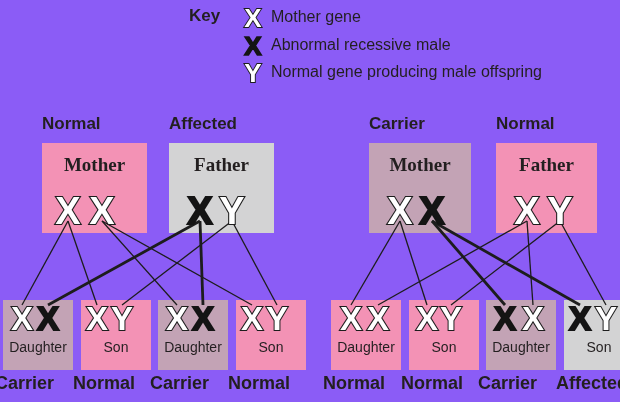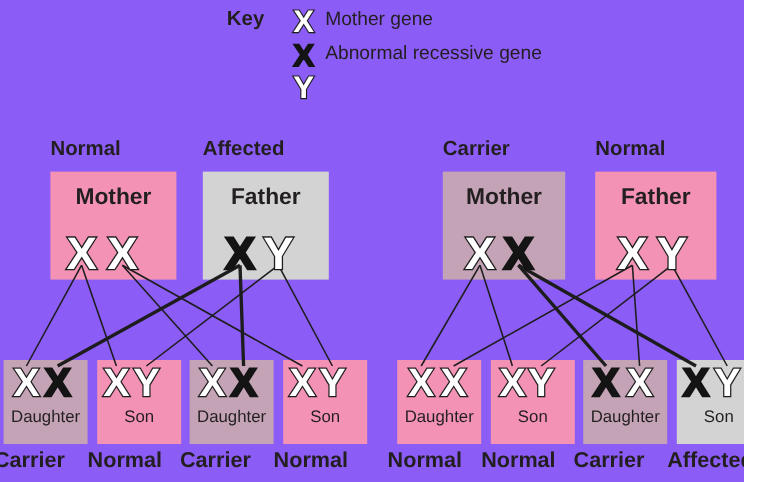--- a/index.html
+++ b/index.html
@@ -6,21 +6,21 @@
   #canvas{
     position:relative;width:620px;height:402px;background:#8b5cf6;overflow:hidden;
     font-family:"Liberation Sans","DejaVu Sans",sans-serif;color:#231f20;
   }
   .abs{position:absolute;}
   .center{text-align:left;}
   
   .key-title{left:189px;top:6px;font-size:17px;font-weight:600;}
   .key-label{left:271px;font-size:16px;font-weight:500;white-space:nowrap;}
   
-  .pbox{top:143px;height:90px;}
+  .pbox{top:143px;height:90px;font-family:Liberation Serif, serif;}
   .plabel{display:block;padding-top:11px;font-size:19px;font-weight:600;text-align:center;}
   .pstatus{top:114px;font-size:17px;font-weight:600;}
   
   .cbox{top:300px;width:70px;height:70px;}
   .clabel{display:block;padding-top:39px;font-size:14px;font-weight:500;text-align:center;}
   .cstatus{top:373px;width:86px;font-size:18px;font-weight:600;}
   
   svg{position:absolute;left:0;top:0;}
   text.gene{
     font-family:"Liberation Sans","DejaVu Sans",sans-serif;
@@ -35,21 +35,22 @@
   .solid{fill:#141414;stroke:#141414;stroke-width:2px;paint-order:stroke;stroke-linejoin:miter;}
   .kx.solid{stroke-width:1.5px;}
 </style>
 </head>
 <body>
 
 <div id="canvas">
 
   <div class="abs key-title">Key</div>
   <div class="abs key-label" style="top:8px">Mother gene</div>
-  <div class="abs key-label" style="top:36px">Abnormal recessive gene</div>
+  <div class="abs key-label" style="top:36px">Abnormal recessive male</div>
+  <div class="abs key-label" style="top:63px">Normal gene producing male offspring</div>
 
   <div class="abs pstatus center" style="left:42px;width:105px">Normal</div>
   <div class="abs pstatus center" style="left:169px;width:105px">Affected</div>
 
   <div class="abs pbox" style="left: 42px; width: 105px; background-color: rgb(243, 146, 181);">
     <span class="plabel">Mother</span>
   </div>
   <div class="abs pbox" style="left: 169px; width: 105px; background-color: rgb(211, 211, 212);">
     <span class="plabel">Father</span>
   </div>

